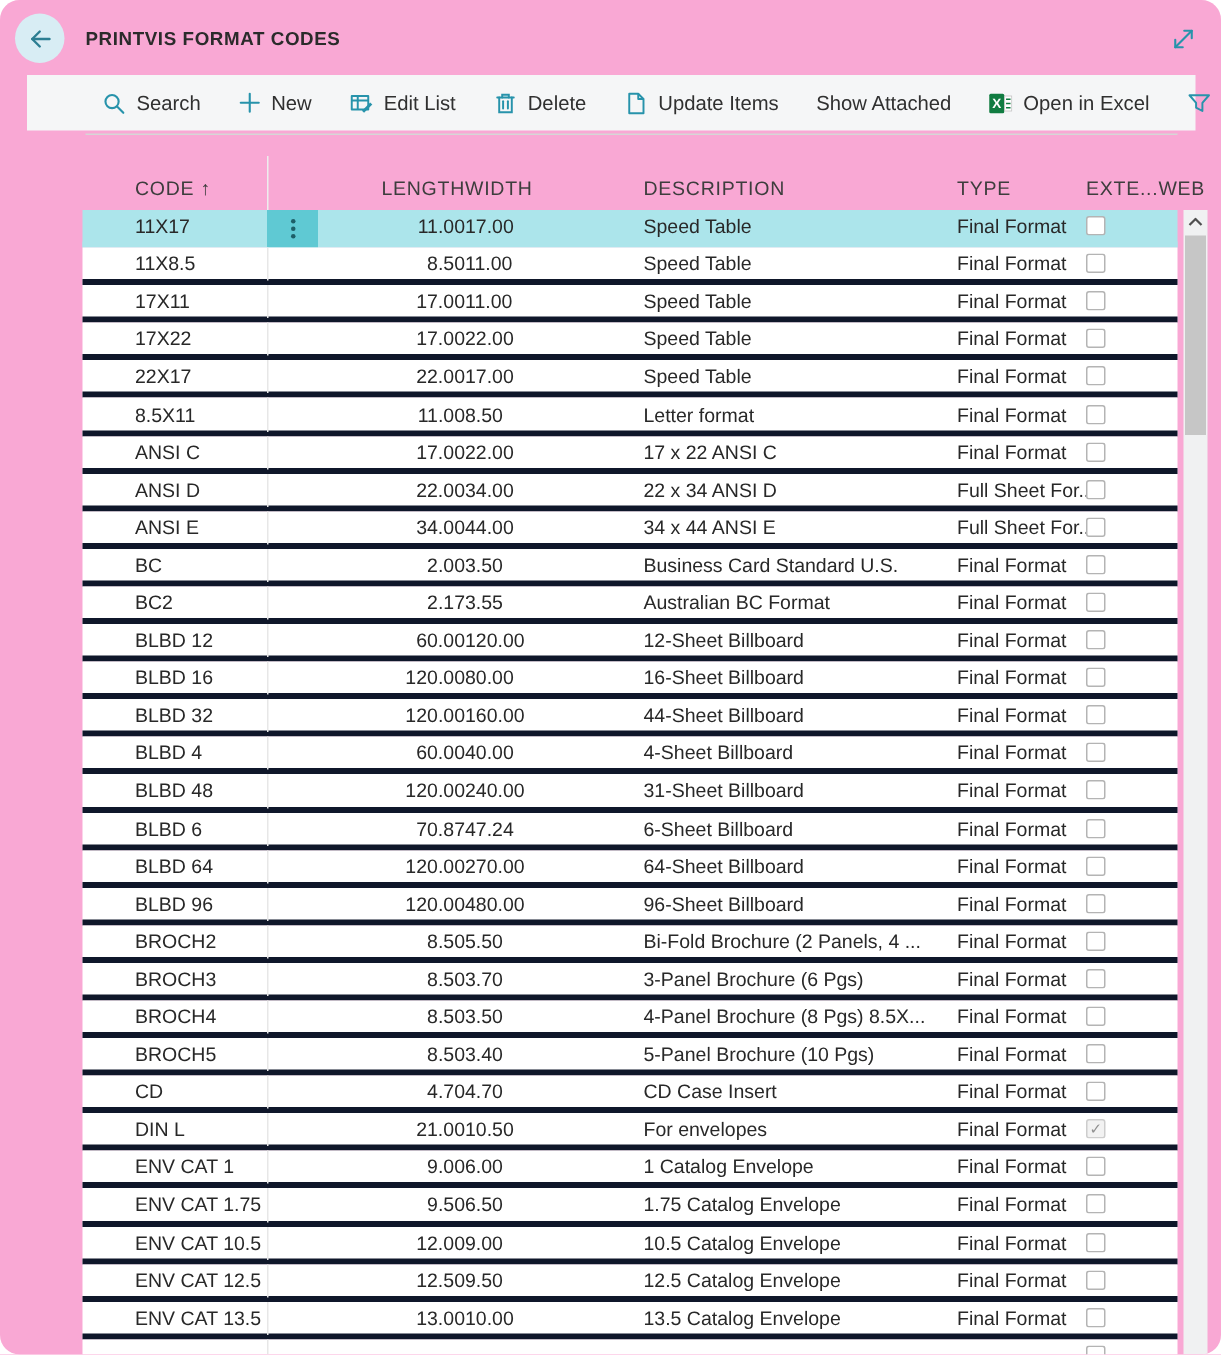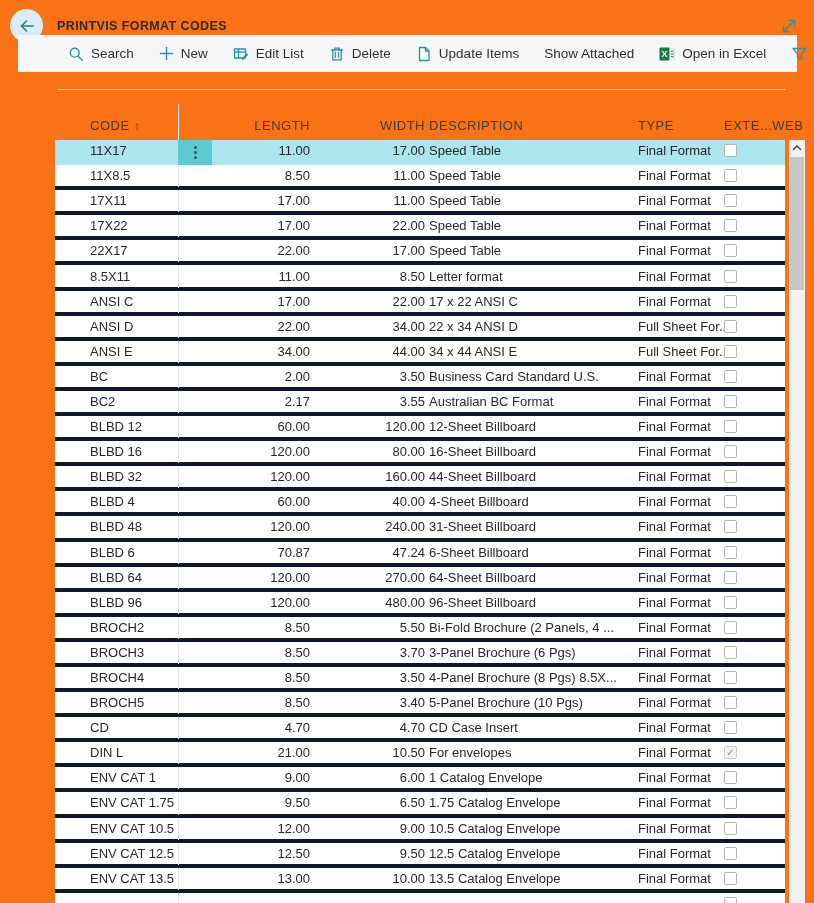--- a/index.html
+++ b/index.html
@@ -1,44 +1,44 @@
 <!DOCTYPE html>
 <html><head>
 <meta charset="utf-8">
 <style>
   * { margin:0; padding:0; box-sizing:border-box; }
   body { font-family:"Liberation Sans", sans-serif; background:#fff; }
-  .page { position:relative; width:814px; height:903px; background:#f97316; overflow:hidden; }
+  .page { position:relative; width:814px; height:903px; background:#f9a8d4; overflow:hidden;border-radius:13px; }
 
   
   .back-btn { position:absolute; left:10px; top:9px; width:33px; height:33px; border-radius:50%;
               background:#d8edf4; display:flex; align-items:center; justify-content:center; cursor:pointer; }
   .page-title { position:absolute; left:57px; top:19px; font-size:12.5px; font-weight:700;
                 color:#2b2b2b; letter-spacing:0.4px; }
   .expand-btn { position:absolute; right:14px; top:15px; width:22px; height:22px; cursor:pointer;
                 display:flex; align-items:center; justify-content:center; }
 
   
-  .toolbar { position:absolute; left:18px; top:35px; width:779px; height:37px; background:#f5f6f7;
+  .toolbar { position:absolute; left:18px; top:50px; width:779px; height:37px; background:#f5f6f7;
              display:flex; align-items:center; padding-left:50px; }
   .toolbar-rule { position:absolute; left:57px; top:89px; width:728px; height:1px; background:#d6d6d6; }
   .tb-item { display:flex; align-items:center; gap:7px; margin-right:25px; font-size:13.5px;
              color:#303030; white-space:nowrap; cursor:pointer; }
   .tb-right { margin-left:auto; display:flex; align-items:center; gap:15px; padding-right:14px; }
   .tb-icon { display:flex; align-items:center; }
 
   
   .grid { position:absolute; left:55px; top:90px; width:730px; }
   .grid-head { display:flex; height:50px; align-items:flex-end; padding-bottom:8px; position:relative; }
   .head-cell { font-size:13px; color:#3d3d3d; letter-spacing:0.5px; line-height:13px; cursor:pointer; }
   .grid-head::before { content:""; position:absolute; left:123px; top:14px; bottom:0; width:1px; background:#ededed; }
 
   .c-code   { width:123px; padding-left:35px; }
   .c-length { width:132px; text-align:right; }
-  .c-width  { width:115px; text-align:right; }
+  .c-width  { width:115px; }
   .c-desc   { width:213px; padding-left:4px; white-space:nowrap; overflow:hidden; }
   .c-type   { width:86px;  white-space:nowrap; overflow:hidden; }
   .c-web    { width:61px; }
   .grid-head .c-web { text-align:left; }
 
   .row { display:flex; height:25.1px; align-items:center; border-bottom:4px solid #0f172a;
          position:relative; font-size:13px; color:#282828; background:#fff; cursor:pointer; }
   .row::before { content:""; position:absolute; left:123px; top:0; bottom:-1px; width:1px; background:#e7e7e7; }
   .row.selected { background:#ace5eb; border-bottom-color:#ace5eb; }
   .row.selected::before { background:#ace5eb; }

